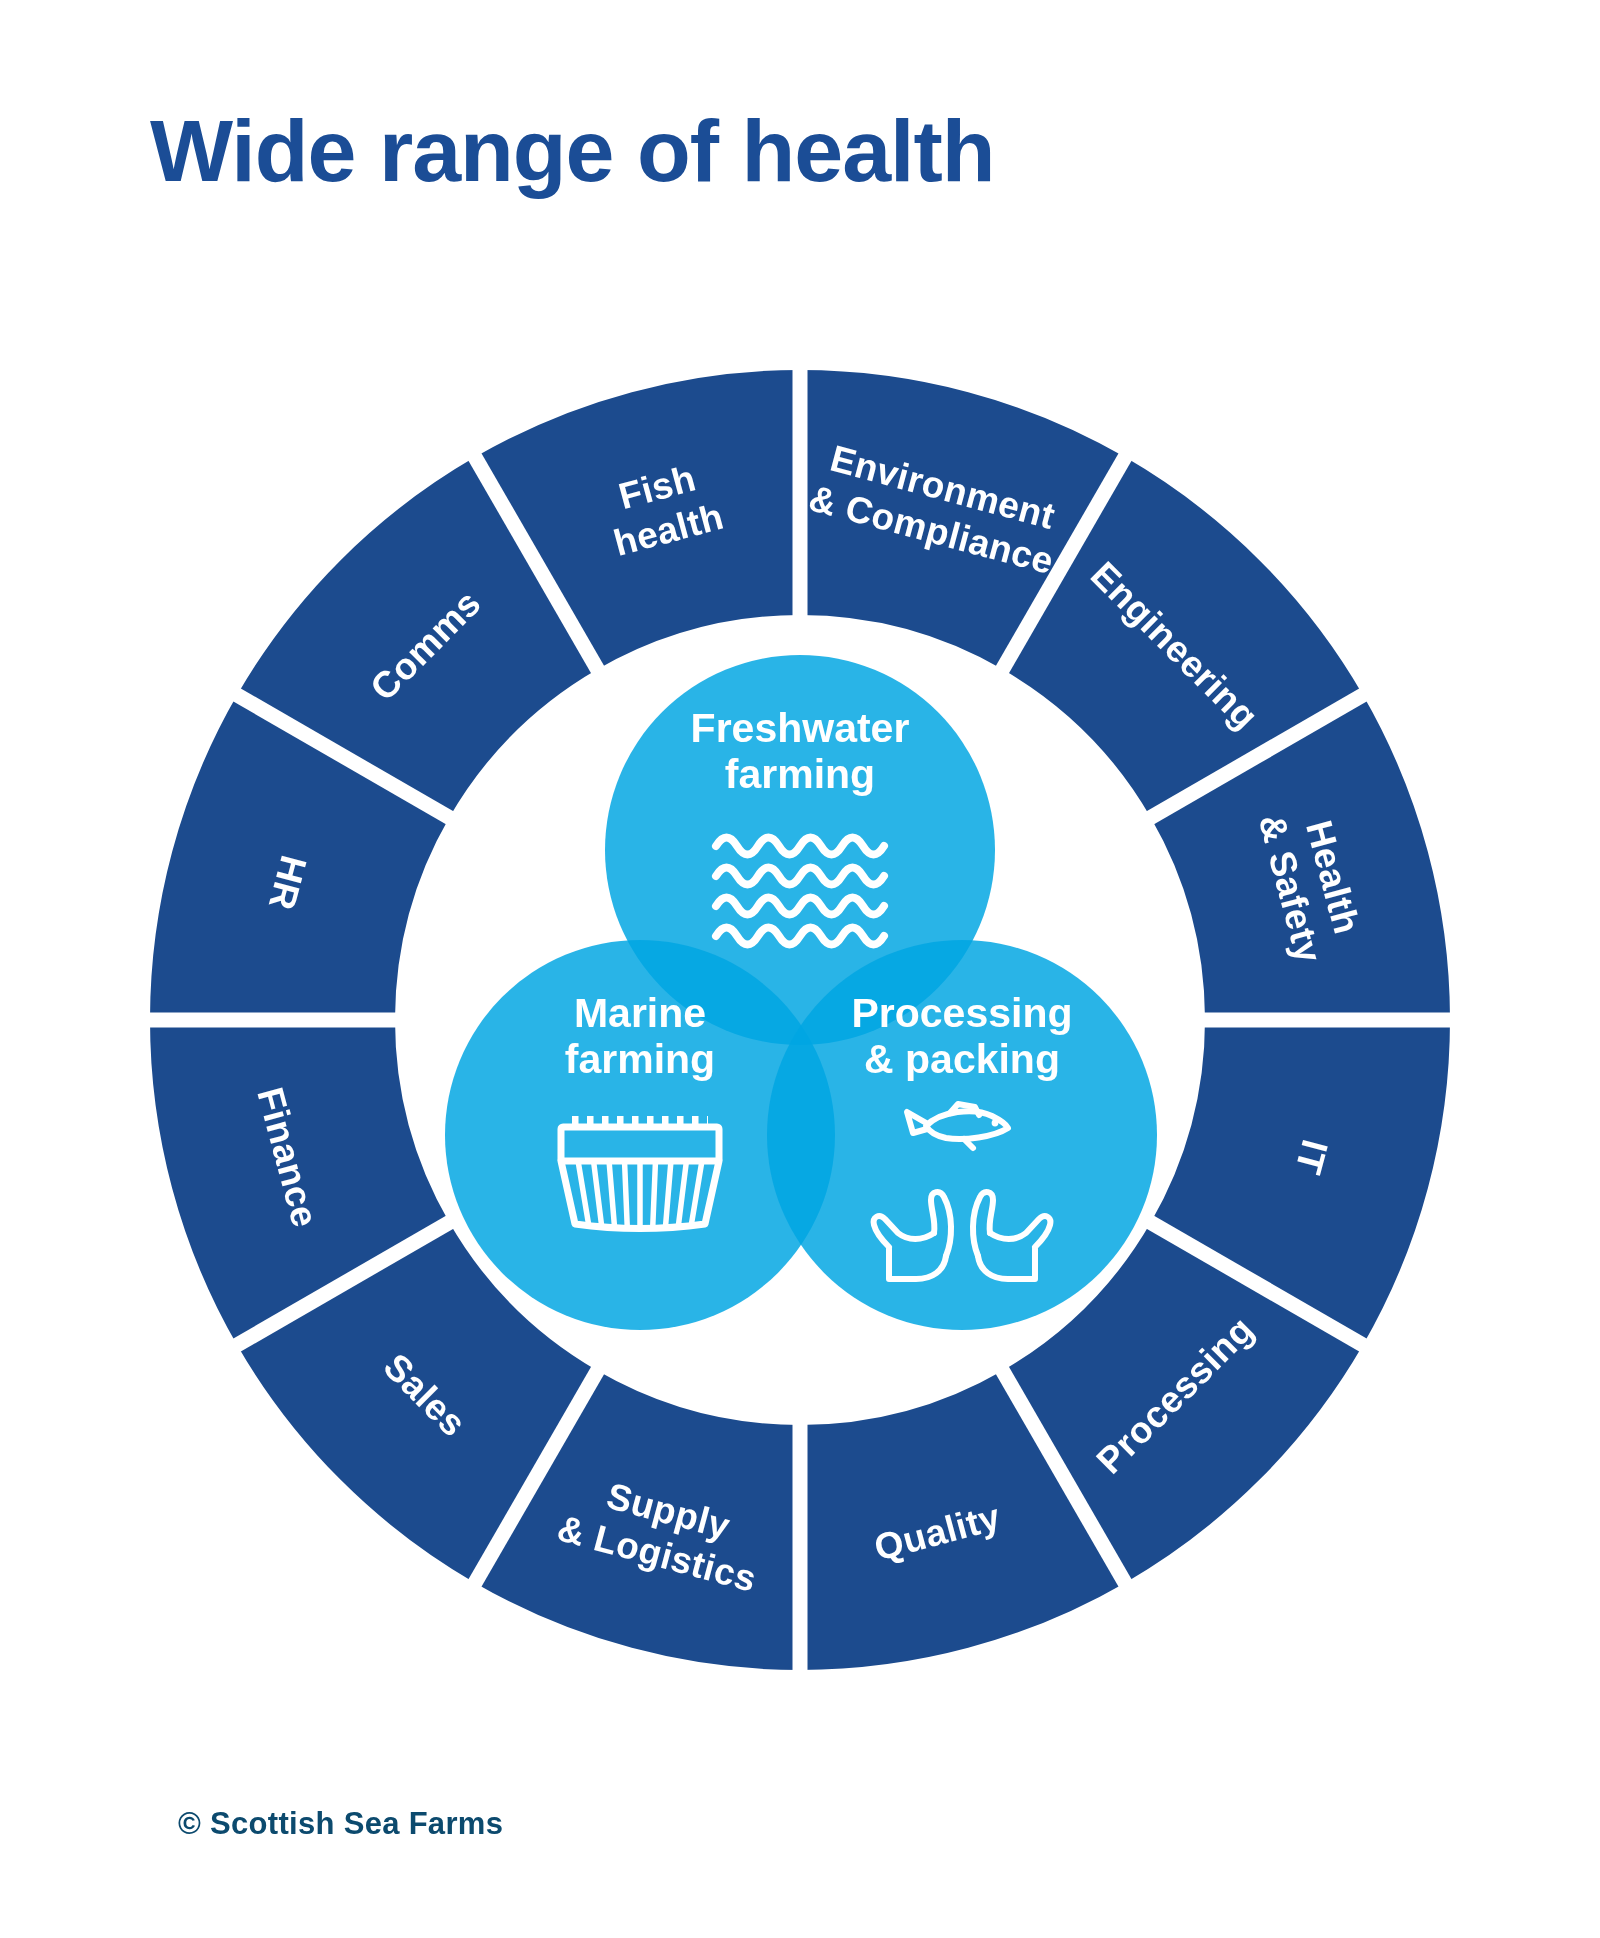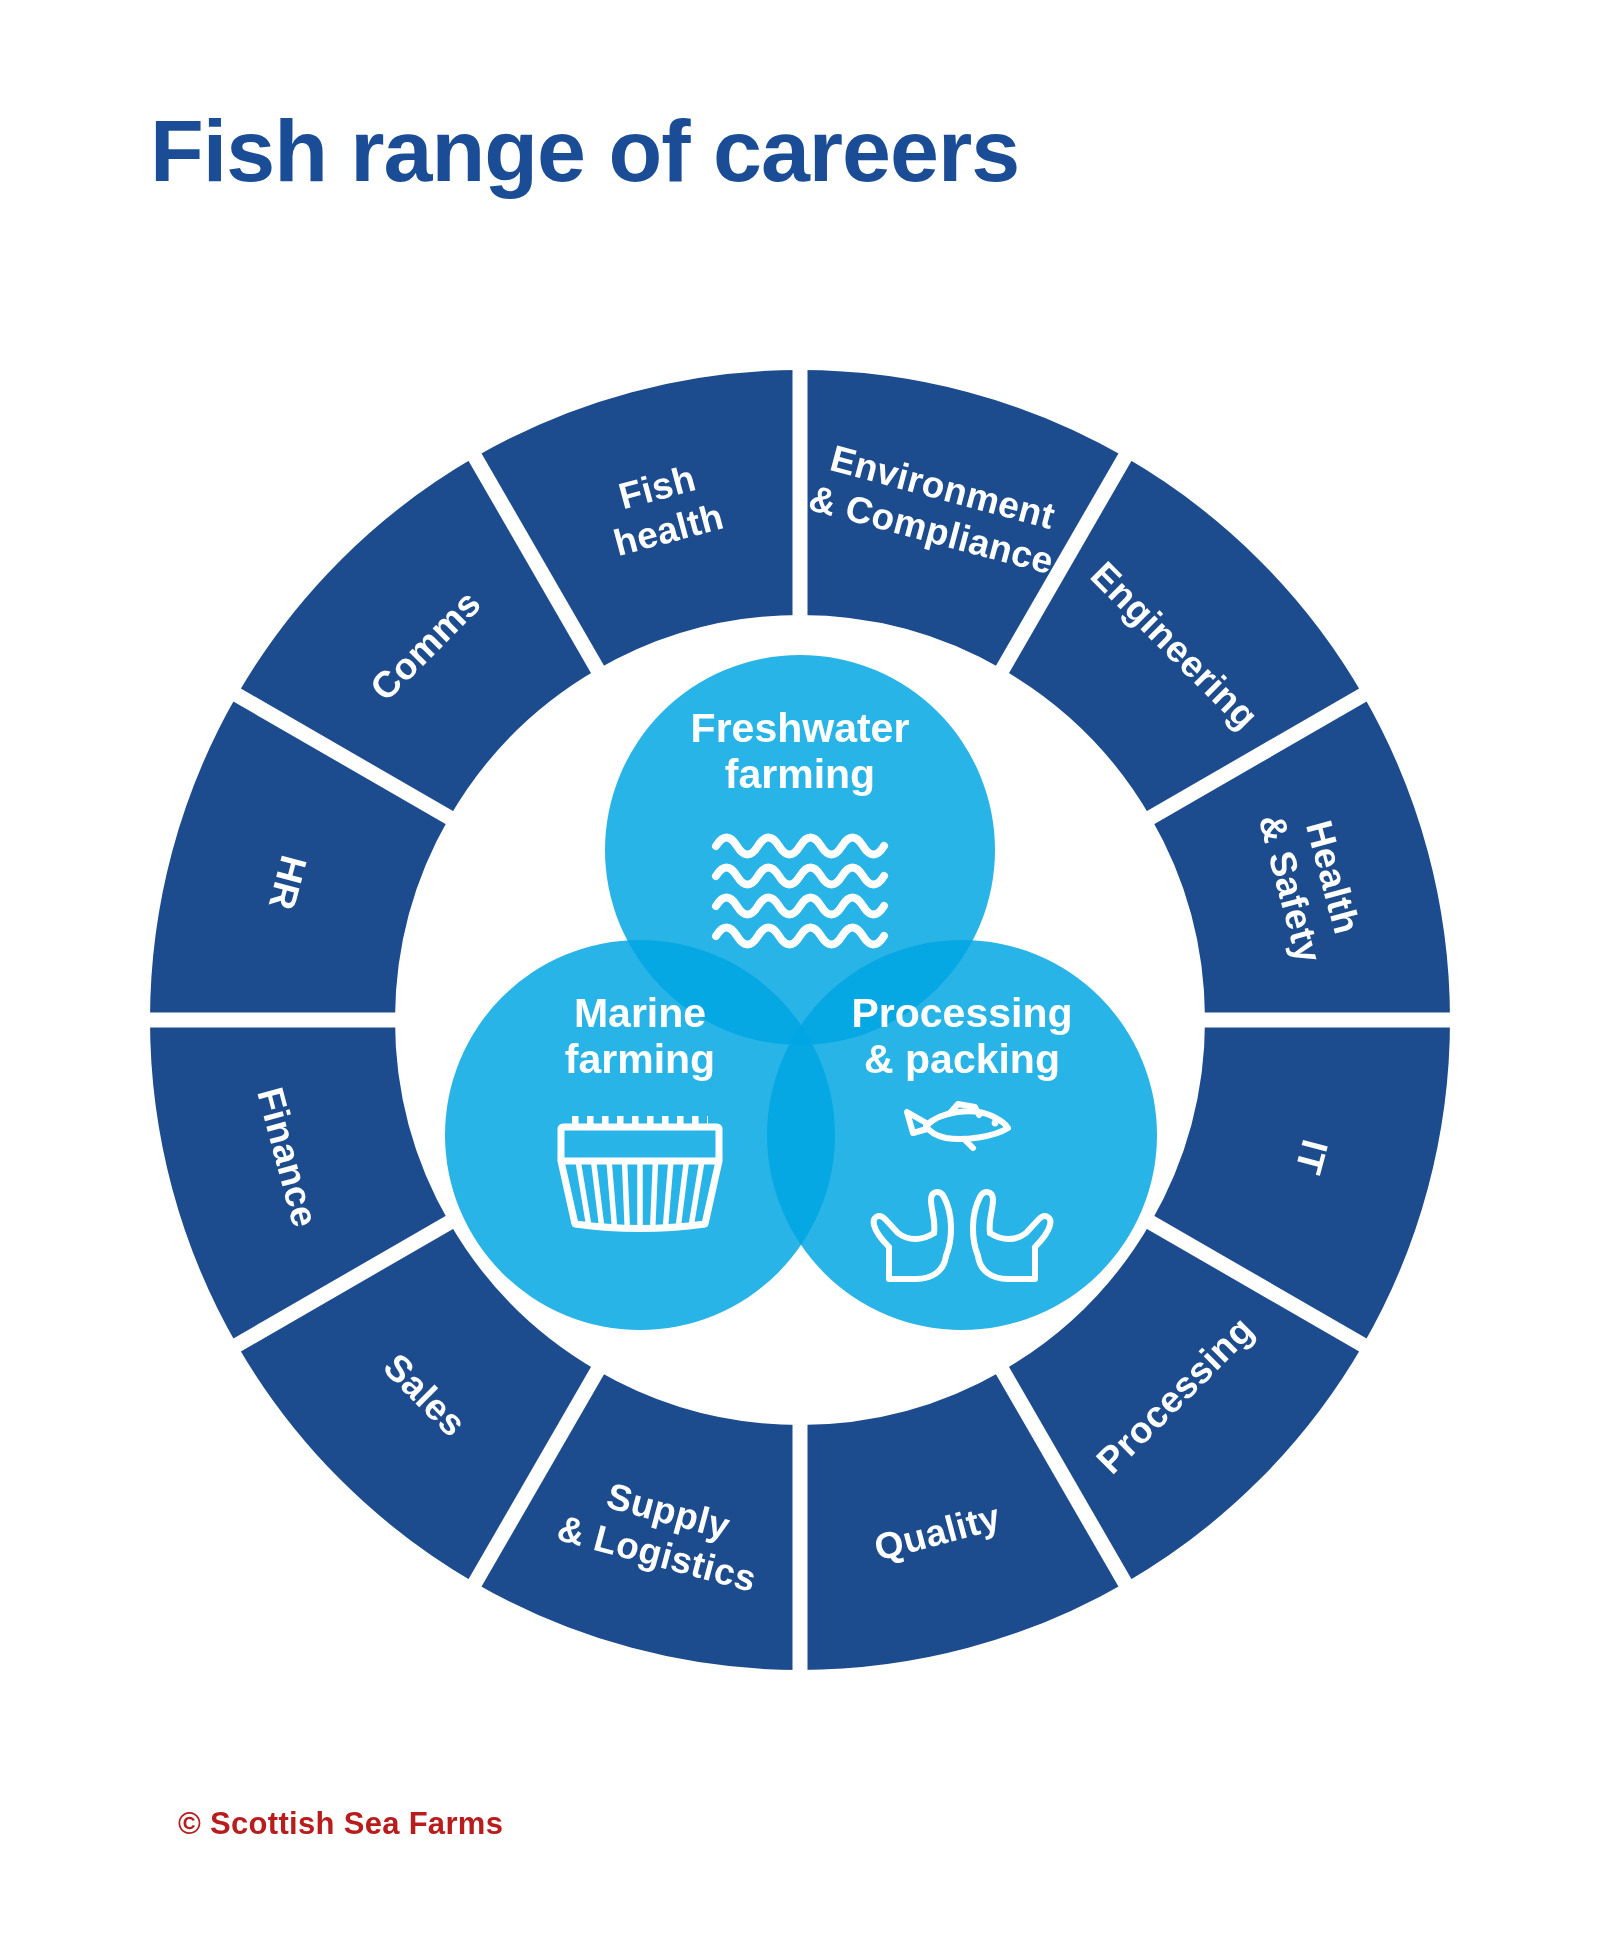--- a/index.html
+++ b/index.html
@@ -28,41 +28,41 @@
     width:1300px;
     height:1300px;
   }
   .copyright{
     position:absolute;
     left:178px;
     top:1806px;
     font-size:31px;
     font-weight:700;
     letter-spacing:0.3px;
-    color:#b91c1c;
+    color:#0c4a6e;
   }
   .ring-label{
     font-family:"Liberation Sans", sans-serif;
     font-weight:700;
     font-size:37px;
     letter-spacing:0.4px;
     fill:#ffffff;
   }
   .circle-label{
     font-family:"Liberation Sans", sans-serif;
     font-weight:700;
     font-size:41px;
     fill:#ffffff;
   }
 </style>
 </head>
 <body>
 
 <div class="page">
-  <h1 class="title">Fish range of careers</h1>
+  <h1 class="title">Wide range of health</h1>
   <svg id="diagram" viewBox="0 0 1300 1300" aria-hidden="false">
       <path d="M 650 0 A 650 650 0 0 1 975 87.0834875401149 L 852.5 299.2597114673024 A 405 405 0 0 0 650 245 Z" fill="#1C4B8E"></path>
       <path d="M 975 87.0834875401149 A 650 650 0 0 1 1212.9165124598853 325.00000000000006 L 1000.7402885326976 447.5 A 405 405 0 0 0 852.5 299.2597114673024 Z" fill="#1C4B8E"></path>
       <path d="M 1212.9165124598853 325.00000000000006 A 650 650 0 0 1 1300 650 L 1055 650 A 405 405 0 0 0 1000.7402885326976 447.5 Z" fill="#1C4B8E"></path>
       <path d="M 1300 650 A 650 650 0 0 1 1212.9165124598853 975 L 1000.7402885326976 852.5 A 405 405 0 0 0 1055 650 Z" fill="#1C4B8E"></path>
       <path d="M 1212.9165124598853 975 A 650 650 0 0 1 975 1212.916512459885 L 852.5 1000.7402885326976 A 405 405 0 0 0 1000.7402885326976 852.5 Z" fill="#1C4B8E"></path>
       <path d="M 975 1212.916512459885 A 650 650 0 0 1 650 1300 L 650 1055 A 405 405 0 0 0 852.5 1000.7402885326976 Z" fill="#1C4B8E"></path>
       <path d="M 650 1300 A 650 650 0 0 1 325.00000000000017 1212.9165124598853 L 447.5000000000001 1000.7402885326976 A 405 405 0 0 0 650 1055 Z" fill="#1C4B8E"></path>
       <path d="M 325.00000000000017 1212.9165124598853 A 650 650 0 0 1 87.08348754011479 975 L 299.25971146730234 852.5 A 405 405 0 0 0 447.5000000000001 1000.7402885326976 Z" fill="#1C4B8E"></path>
       <path d="M 87.08348754011479 975 A 650 650 0 0 1 0 650.0000000000001 L 245 650 A 405 405 0 0 0 299.25971146730234 852.5 Z" fill="#1C4B8E"></path>

